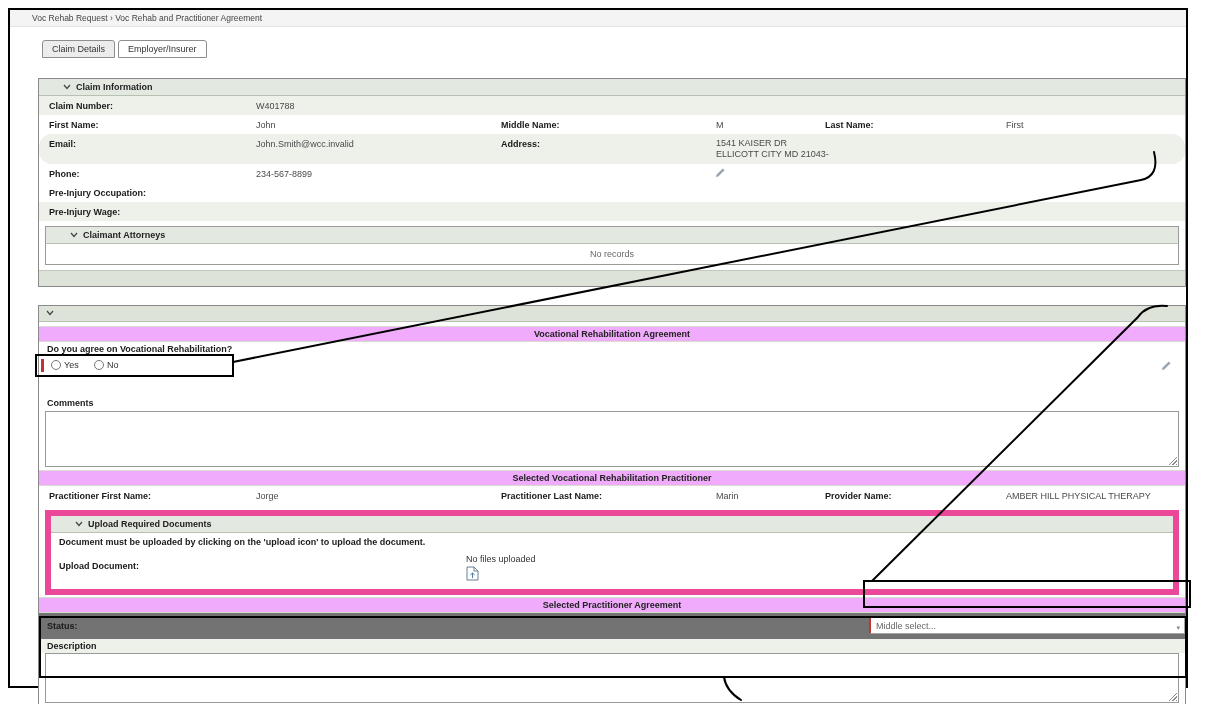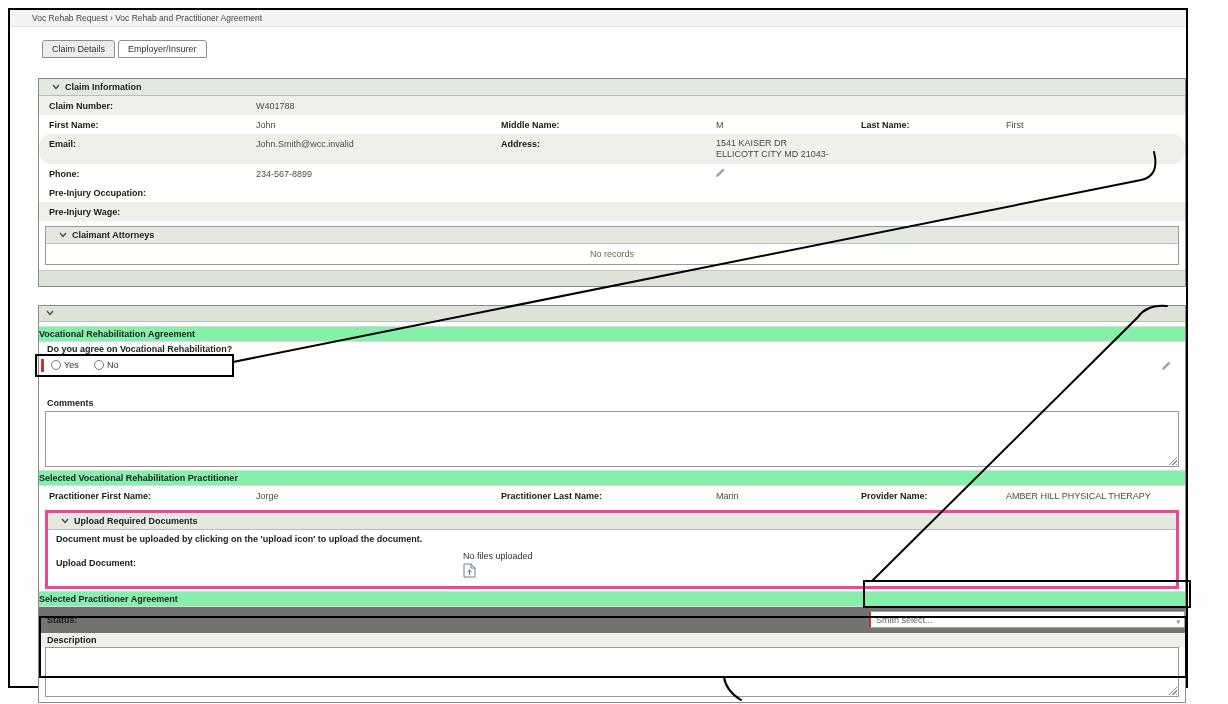--- a/index.html
+++ b/index.html
@@ -9,57 +9,57 @@
   .crumb-bar{position:absolute;left:0;top:0;right:0;height:17px;background:#f4f4f4;
              border-bottom:1px solid #e2e2e2;line-height:16px;padding-left:22px;font-size:8.5px;color:#444;}
   .tabs{position:absolute;left:32px;top:30px;display:flex;}
   .tab{height:18px;line-height:16px;padding:0 9px;border:1px solid #8e8e8e;background:#ececec;
        border-radius:3px 3px 0 0;margin-right:3px;font-size:9px;color:#333;cursor:pointer;}
   .tab.active{background:#fff;}
   .panel{position:absolute;left:28px;width:1148px;border:1px solid #8a8a8a;background:#fff;}
   .p1{top:68px;}
   .p2{top:295px;}
   .sec-header{height:17px;background:#e3e9e1;border-bottom:1px solid #b9c1b4;line-height:16px;
-              padding-left:13px;font-weight:bold;font-size:9px;color:#222;cursor:pointer;}
+              padding-left:24px;font-weight:bold;font-size:9px;color:#222;cursor:pointer;}
   .chev{margin-right:5px;display:inline-block;}
   .frow{position:relative;width:100%;}
   .h19{height:19px;}.h30{height:30px;border-radius:13px;}
   .alt{background:#edf1ea;}
   .flabel{position:absolute;top:5px;font-weight:bold;color:#1a1a1a;font-size:9px;white-space:nowrap;}
   .fval{position:absolute;top:5px;color:#4a4a4a;font-size:9px;white-space:nowrap;}
   .two{line-height:11px;top:4px;}
-  .c1l{left:10px}.c1v{left:217px}.c2l{left:462px}.c2v{left:677px}.c3l{left:822px}.c3v{left:967px}
+  .c1l{left:10px}.c1v{left:217px}.c2l{left:462px}.c2v{left:677px}.c3l{left:786px}.c3v{left:967px}
   .row-icon2{position:absolute;left:677px;top:4px;}
   .sub-box{margin:5px 6px;border:1px solid #9a9a9a;background:#fff;}
   .no-records{height:20px;line-height:20px;text-align:center;color:#666;background:#fff;font-size:9px;}
   .panel-footer{height:16px;background:#dde3d9;border-top:1px solid #c2c9bd;}
   .collapse-bar{height:16px;background:#dde3d9;border-bottom:1px solid #b9c1b4;line-height:15px;
                 padding-left:7px;cursor:pointer;}
   .gap{height:4px;}
-  .title-bar{height:16px;line-height:14px;background:#86efac;border-top:1px solid #d8dcd3;
-             border-bottom:1px solid #d8dcd3;font-weight:bold;font-size:9px;color:#222;}
+  .title-bar{height:16px;line-height:14px;background:#f0abfc;border-top:1px solid #d8dcd3;
+             border-bottom:1px solid #d8dcd3;text-align:center;font-weight:bold;font-size:9px;color:#222;}
   .t2{margin-top:3px;}
   .question{height:15px;line-height:15px;padding-left:8px;font-weight:bold;color:#1a1a1a;}
   .radio-row{position:relative;height:18px;}
   .req-bar{position:absolute;left:2px;top:2px;width:3px;height:13px;background:#c23434;}
   .opt-yes{position:absolute;left:12px;top:3px;}
   .opt-no{position:absolute;left:55px;top:3px;}
   .radio-row input{width:10px;height:10px;margin:0 3px 0 0;vertical-align:-2px;}
   .row-icon{position:absolute;right:14px;top:4px;}
   .inline-label{height:13px;line-height:13px;padding-left:8px;font-weight:bold;color:#1a1a1a;margin-top:22px;}
   .ta-wrap{position:relative;margin:1px 6px;}
   .ta-wrap textarea{display:block;width:100%;height:56px;border:1px solid #999;resize:none;
                     font-family:inherit;font-size:9px;padding:3px;background:#fff;}
   .ta2{margin:0 6px 5px;}
   .ta2 textarea{height:50px;}
   .grip{position:absolute;right:2px;bottom:2px;width:9px;height:9px;cursor:nwse-resize;
         background:repeating-linear-gradient(135deg,transparent 0 1.5px,#8a8a8a 1.5px 2.5px);
         clip-path:polygon(100% 0,100% 100%,0 100%);}
   .pract-row{position:relative;height:22px;background:#fff;}
-  .upload-box{margin:2px 6px;border:3px solid #ec4899;background:#fff;}
+  .upload-box{margin:2px 6px;border:6px solid #ec4899;background:#fff;}
   .upload-instr{height:18px;line-height:19px;padding-left:8px;font-weight:bold;color:#1a1a1a;}
   .upload-row{position:relative;height:38px;}
   .upload-label{position:absolute;left:8px;top:10px;font-weight:bold;color:#1a1a1a;}
   .upload-status{position:absolute;left:415px;top:3px;color:#333;}
   .upload-btn{position:absolute;left:415px;top:15px;cursor:pointer;background:none;border:none;}
   .status-row{position:relative;height:26px;background:#737373;}
   .status-label{position:absolute;left:8px;top:8px;font-weight:bold;color:#1a1a1a;}
   .select-box{position:absolute;left:830px;top:4px;width:316px;height:17px;background:#fff;
               border:1px solid #a5a5a5;border-left:2px solid #c23434;line-height:14px;
               padding:1px 14px 0 5px;color:#666;cursor:pointer;}
@@ -204,21 +204,21 @@
             </svg>
         </button>
       </div>
     </div>
 
     <div class="title-bar">Selected Practitioner Agreement</div>
 
     <div class="status-row">
       <span class="status-label">Status:</span>
       <div class="select-box">
-        <span>Smith select...</span>
+        <span>Middle select...</span>
         <span class="caret">▾</span>
       </div>
     </div>
 
     <div class="desc-label">Description</div>
     <div class="ta-wrap ta2">
       <textarea style=""></textarea>
       <span class="grip"></span>
     </div>
 

